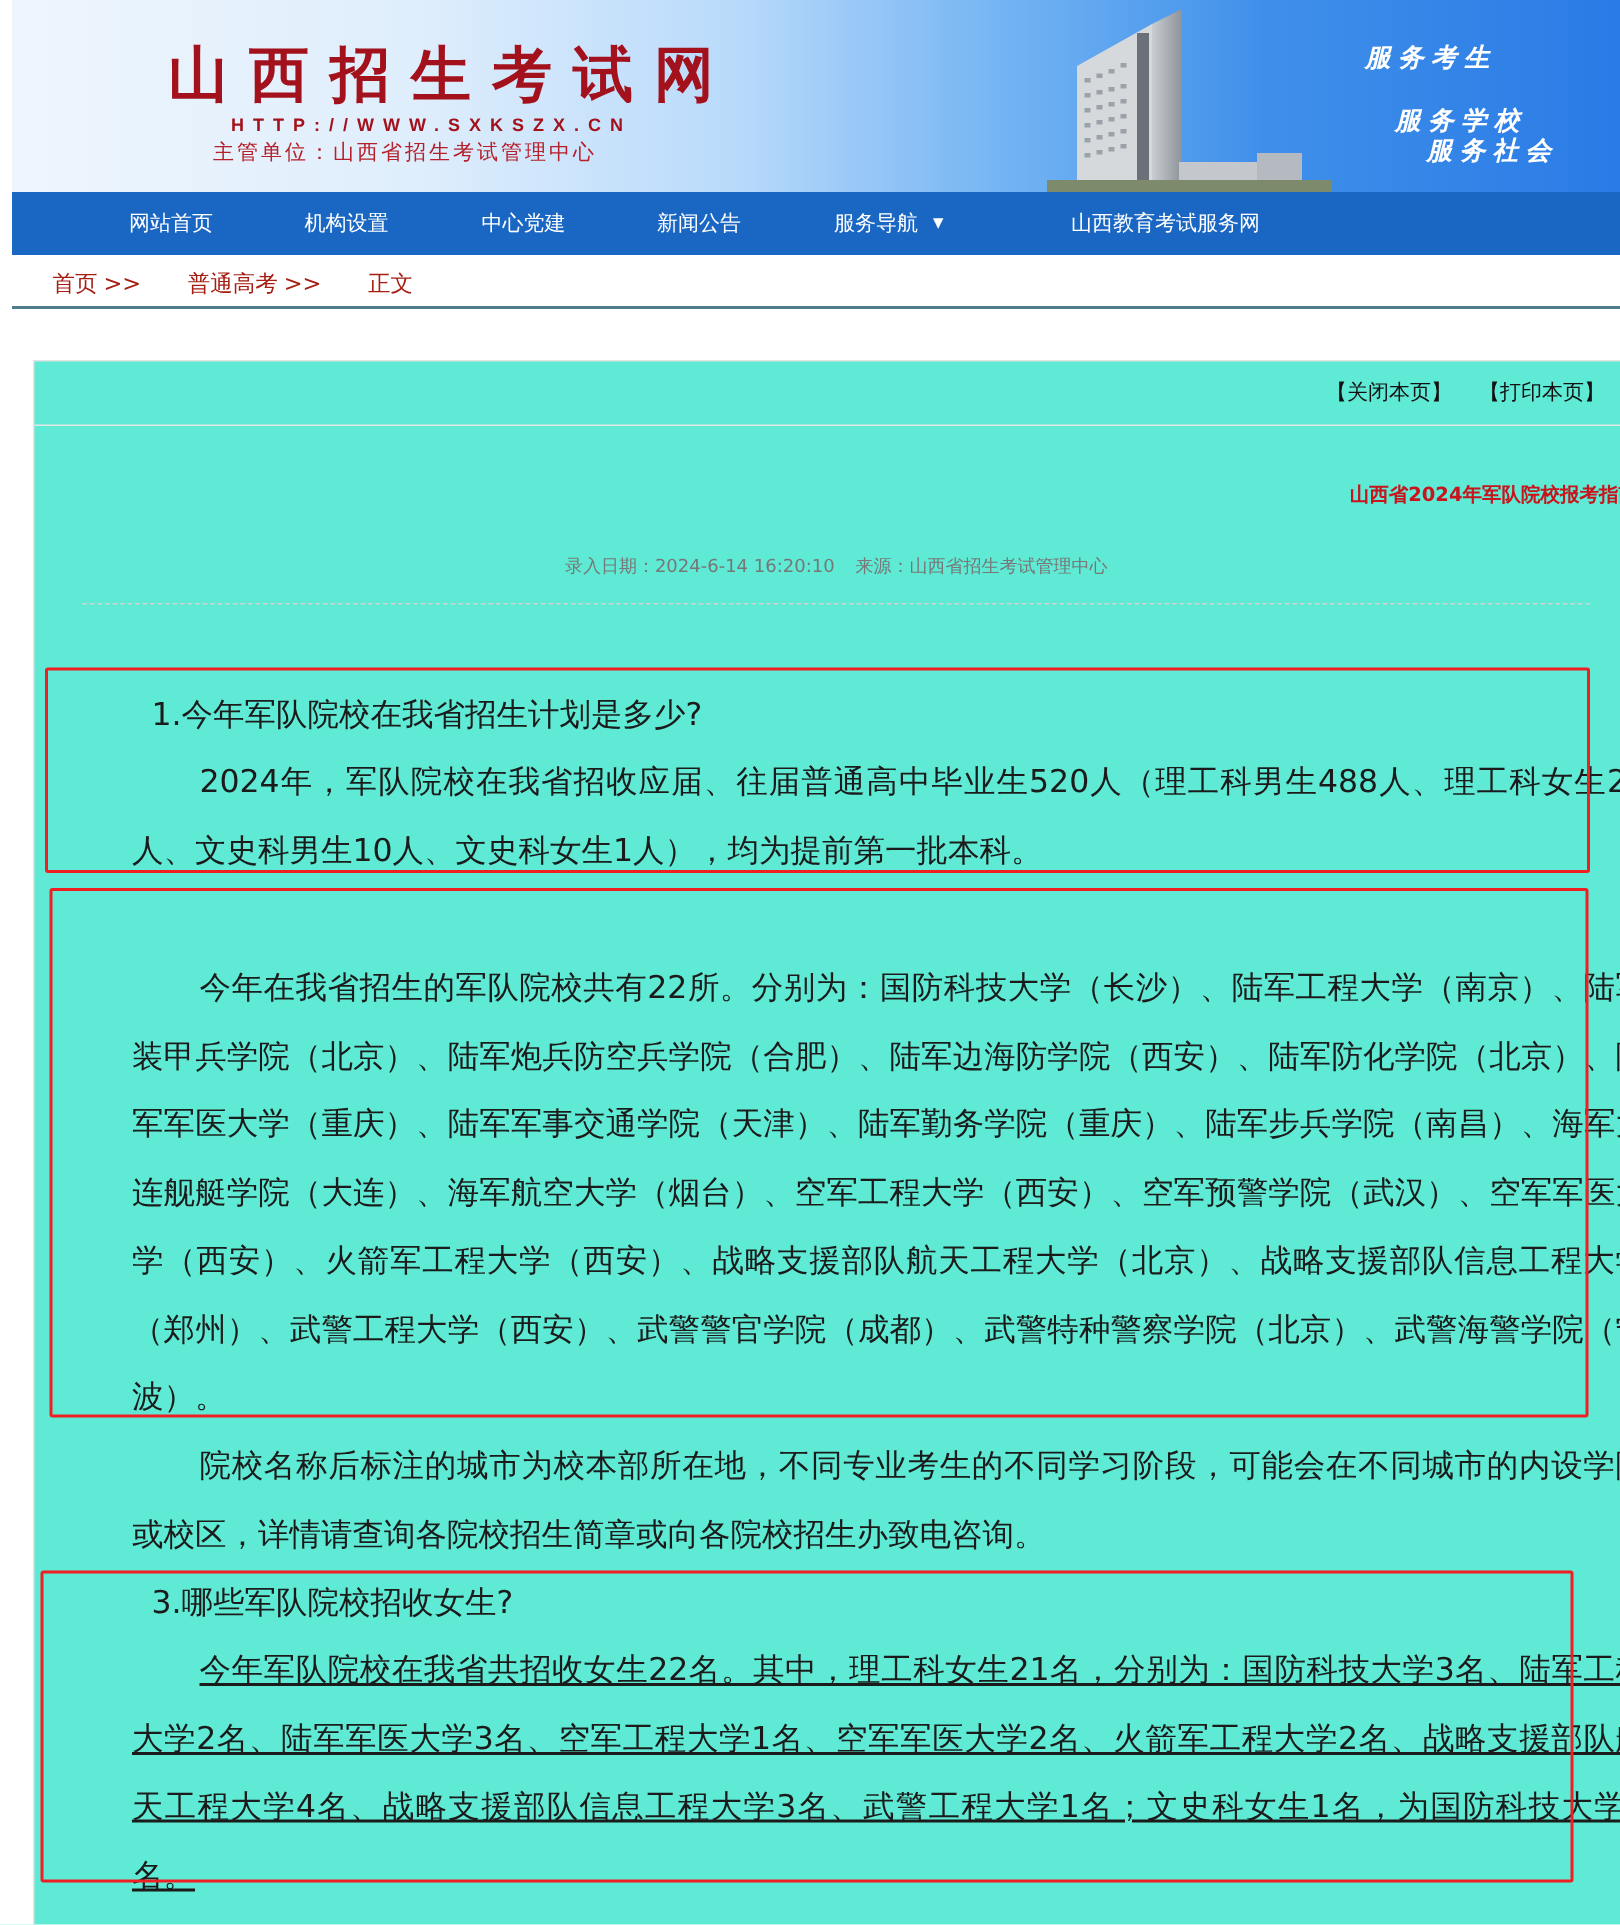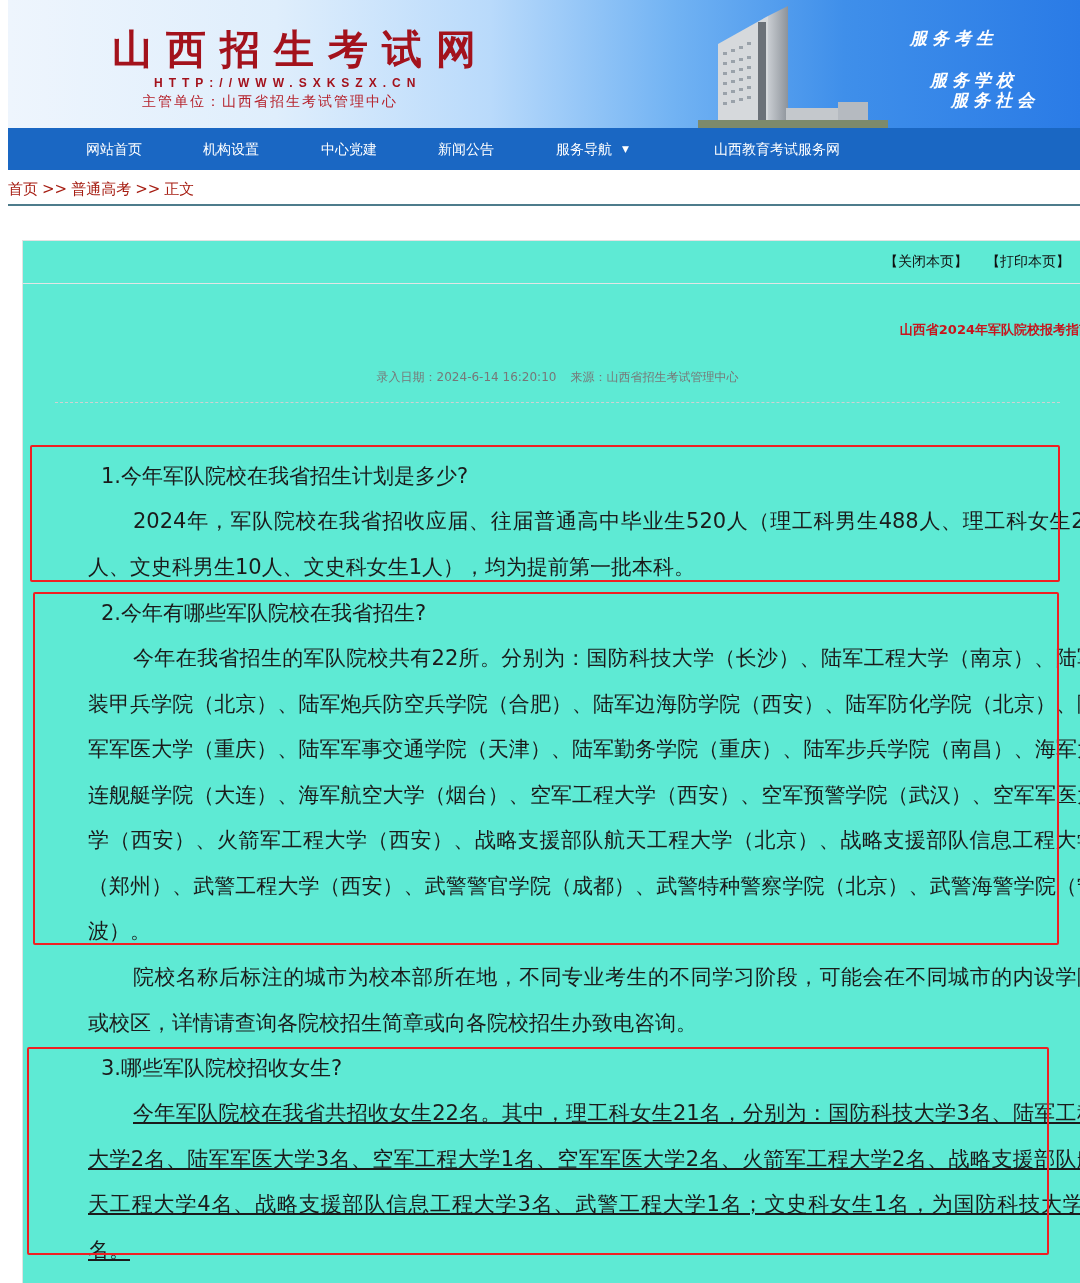--- a/index.html
+++ b/index.html
@@ -39,21 +39,21 @@
     background: #1a67c3; display: flex; align-items: center;
   }
   .nav-item { position: absolute; top: 0; height: 26px; line-height: 42px; color: #ffffff; font-size: 14px; cursor: pointer; white-space: nowrap; }
   .nav-caret { display: inline-block; margin-left: 10px; font-size: 9px; vertical-align: 2px; }
 
   
   .breadcrumb {
     position: absolute; left: 8px; top: 180px; width: 1072px; height: 26px;
     font-size: 15px; color: #a61d12; border-bottom: 2px solid #4d7c8c;
   }
-  .breadcrumb span { cursor: pointer; }
+  .breadcrumb span { cursor: pointer; margin-left: 27px; }
   .breadcrumb .sep { cursor: default; margin: 0 4px; }
 
   
   .panel {
     position: absolute; left: 22px; top: 240px; width: 1071px; height: 1043px;
     background: #5eead4; border: 1px solid #e1e3e3; border-bottom: none;
   }
   .toolbar { position: absolute; right: 22px; top: 12px; font-size: 14px; color: #111; }
   .toolbar span { cursor: pointer; margin-left: 18px; }
   .toolbar-divider { position: absolute; left: 0; right: 0; top: 42px; height: 1px; background: #e3e5e5; }
@@ -155,21 +155,20 @@
 
   <div class="article-title">山西省2024年军队院校报考指南</div>
   <div class="article-meta">
     <span>录入日期：</span><span>2024-6-14 16:20:10</span><span class="gap"></span><span>来源：</span><span>山西省招生考试管理中心</span>
   </div>
   <div class="dash-line"></div>
 
   <div class="para q" style="top:213px;">1.今年军队院校在我省招生计划是多少?</div>
   <div class="para indent" style="top:258px;">2024年，军队院校在我省招收应届、往届普通高中毕业生520人（理工科男生488人、理工科女生21人、文史科男生10人、文史科女生1人），均为提前第一批本科。</div>
 
-  <div class="para q" style="top:350px;">2.今年有哪些军队院校在我省招生?</div>
   <div class="para indent" style="top:395px;">今年在我省招生的军队院校共有22所。分别为：国防科技大学（长沙）、陆军工程大学（南京）、陆军装甲兵学院（北京）、陆军炮兵防空兵学院（合肥）、陆军边海防学院（西安）、陆军防化学院（北京）、陆军军医大学（重庆）、陆军军事交通学院（天津）、陆军勤务学院（重庆）、陆军步兵学院（南昌）、海军大连舰艇学院（大连）、海军航空大学（烟台）、空军工程大学（西安）、空军预警学院（武汉）、空军军医大学（西安）、火箭军工程大学（西安）、战略支援部队航天工程大学（北京）、战略支援部队信息工程大学（郑州）、武警工程大学（西安）、武警警官学院（成都）、武警特种警察学院（北京）、武警海警学院（宁波）。</div>
   <div class="para indent" style="top:714px;">院校名称后标注的城市为校本部所在地，不同专业考生的不同学习阶段，可能会在不同城市的内设学院或校区，详情请查询各院校招生简章或向各院校招生办致电咨询。</div>
 
   <div class="para q" style="top:805px;">3.哪些军队院校招收女生?</div>
   <div class="para indent" style="top:850px;text-decoration:underline;">今年军队院校在我省共招收女生22名。其中，理工科女生21名，分别为：国防科技大学3名、陆军工程大学2名、陆军军医大学3名、空军工程大学1名、空军军医大学2名、火箭军工程大学2名、战略支援部队航天工程大学4名、战略支援部队信息工程大学3名、武警工程大学1名；文史科女生1名，为国防科技大学1名。</div>
 </div>
 
 <div class="hl-box" style="left:30px; top:445px; width:1030px; height:137px;"></div>
 <div class="hl-box" style="left:33px; top:592px; width:1026px; height:353px;"></div>
 <div class="hl-box" style="left:27px; top:1047px; width:1022px; height:208px;"></div>

